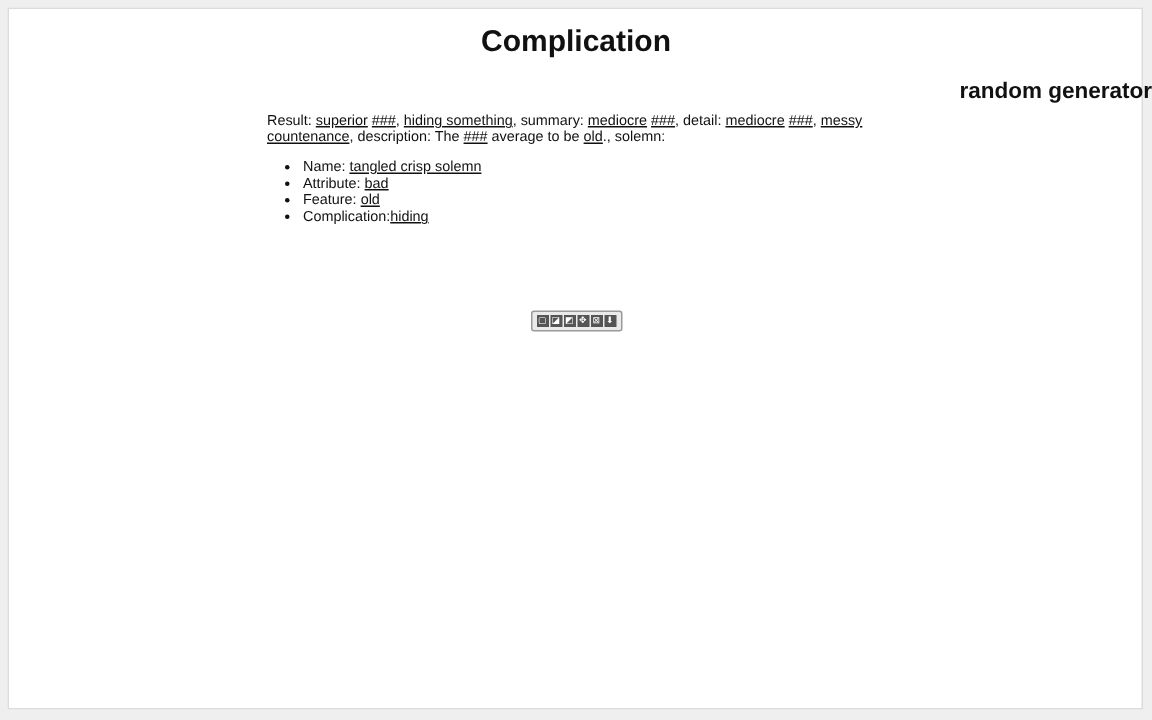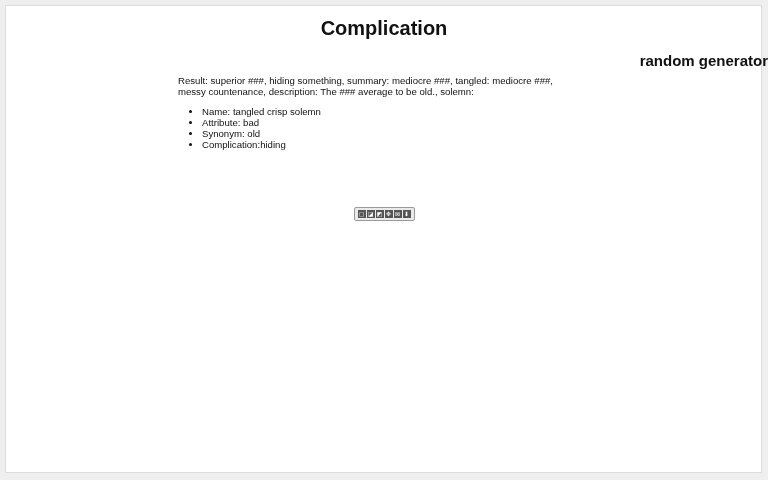--- a/index.html
+++ b/index.html
@@ -39,20 +39,21 @@
     .content {
       position: absolute;
       left: 178px; top: 75px;
       width: 402px;
       font-size: 9.6px;
       line-height: 11px;
     }
     .content p { margin: 0; }
     .content a, .u {
       color: #111;
+      text-decoration: underline;
       cursor: pointer;
       margin-top: 38px;
     }
     ul.stats {
       margin: 9px 0 9px 0;
       padding-left: 24px;
       list-style: disc;
     }
     ul.stats li { line-height: 11px; }
     ul.stats b { font-weight: normal; }
@@ -86,26 +87,26 @@
   </style>
 </head>
 <body>
 
 <div class="panel"></div>
 
 <h1>Complication</h1>
 <h2>random generator</h2>
 
 <div class="content">
-  <p><span>Result: </span><a>superior</a> <a>###</a><span>, </span><a>hiding something</a><span>, summary: </span><a>mediocre</a> <a>###</a><span>, tangled: </span><a>mediocre</a> <a>###</a><span>, </span><a>messy countenance</a><span>, description: The </span><a>###</a><span> average to be </span><a>old</a><span>., solemn:</span></p>
+  <p><span>Result: </span><a>superior</a> <a>###</a><span>, </span><a>hiding something</a><span>, summary: </span><a>mediocre</a> <a>###</a><span>, detail: </span><a>mediocre</a> <a>###</a><span>, </span><a>messy countenance</a><span>, description: The </span><a>###</a><span> average to be </span><a>old</a><span>., solemn:</span></p>
 
   <ul class="stats">
     <li><b>Name</b><span>: </span><a>tangled crisp solemn</a></li>
     <li><b>Attribute</b><span>: </span><a>bad</a></li>
-    <li><b>Synonym</b><span>: </span><a>old</a></li>
+    <li><b>Feature</b><span>: </span><a>old</a></li>
     <li><b>Complication</b><span>:</span><a>hiding</a></li>
   </ul>
 
 </div>
 
 <div class="btn-wrap">
   <button class="icon-btn">
     <span class="glyph">▢</span>
     <span class="glyph">◪</span>
     <span class="glyph">◩</span>

